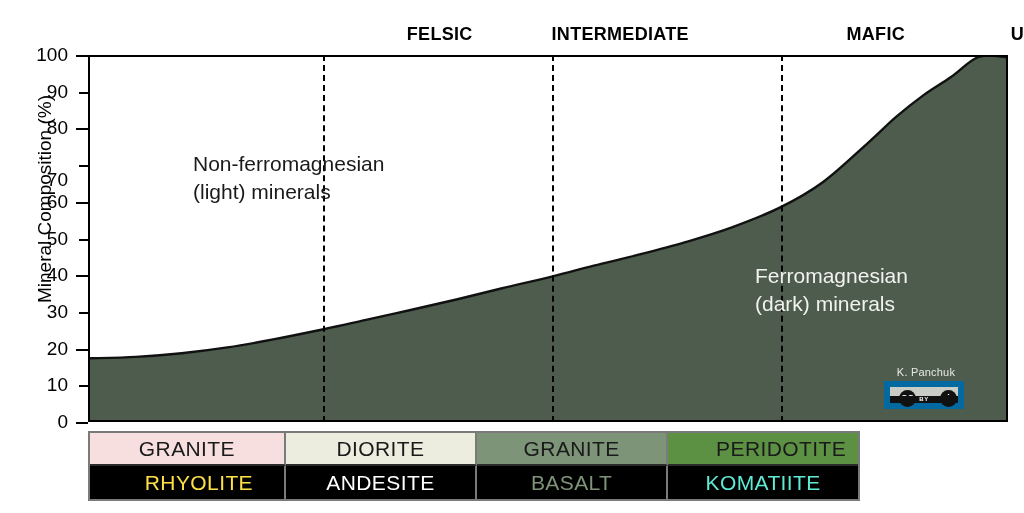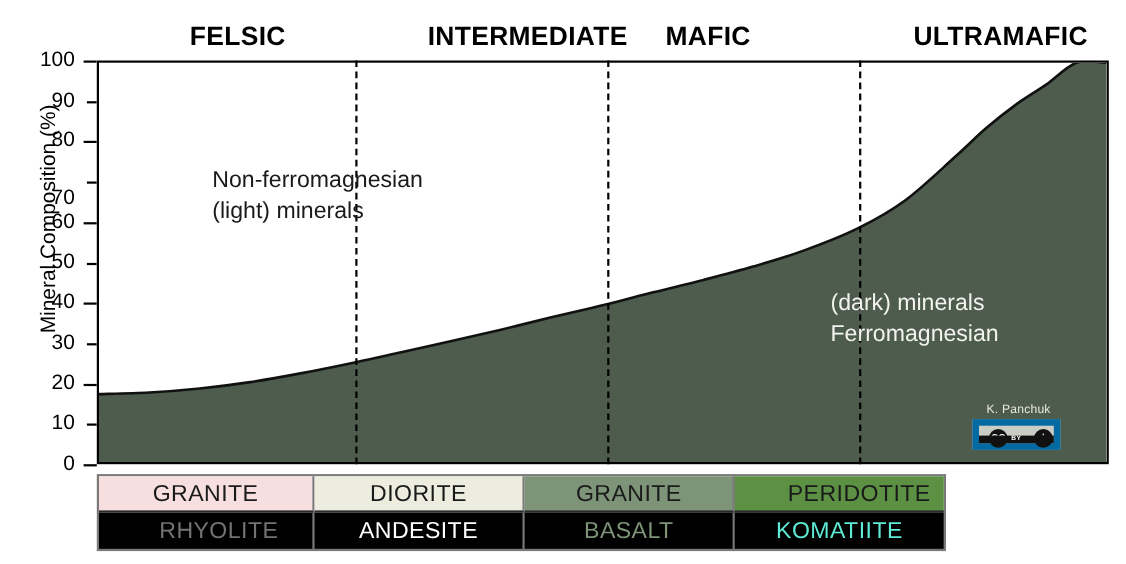--- a/index.html
+++ b/index.html
@@ -15,24 +15,24 @@
     font-family: "Liberation Sans", sans-serif;
     overflow: hidden;
   }
 
   
   .band-label {
     position: absolute;
     top: 20px;
     height: 28px;
     line-height: 28px;
-    text-align: left;
+    text-align: right;
     font-family: "Liberation Sans", sans-serif;
     font-weight: bold;
-    font-size: 24px;
+    font-size: 18px;
     letter-spacing: 0.3px;
     color: #000000;
     white-space: nowrap;
   }
 
   
   #y-axis-title {
     position: absolute;
     left: -150px;
     top: 188px;
@@ -232,41 +232,41 @@
       <div class="divider" style="left: 322.6px;"></div>
       <div class="divider" style="left: 551.68px;"></div>
       <div class="divider" style="left: 780.76px;"></div>
     </div>
 
   <div class="region-text" id="label-light">
     <div>Non-ferromagnesian</div>
     <div>(light) minerals</div>
   </div>
   <div class="region-text" id="label-dark">
+    <div>Ferromagnesian</div>
     <div>(dark) minerals</div>
-    <div>Ferromagnesian</div>
   </div>
 
   <div id="attribution">
     <div id="attrib-name">K. Panchuk</div>
     <div id="cc-badge">
       <div class="cc-circle" id="cc-circle-cc">CC</div>
       <div class="cc-circle" id="cc-circle-by">i</div>
       <div id="cc-by-bar">BY</div>
     </div>
   </div>
 
   <div id="rock-table">
     <div class="rock-row plutonic" id="row-plutonic">
         <div class="rock-cell" style="flex: 0 0 25.5%; background: rgb(247, 223, 224); color: rgb(26, 26, 26);">GRANITE</div>
         <div class="rock-cell" style="flex: 0 0 24.9%; background: rgb(236, 236, 223); color: rgb(26, 26, 26);">DIORITE</div>
         <div class="rock-cell" style="flex: 0 0 24.9%; background: rgb(125, 148, 120); color: rgb(26, 26, 26);">GRANITE</div>
         <div class="rock-cell" style="flex: 0 0 24.7%; background: rgb(92, 145, 68); color: rgb(26, 26, 26); padding-left: 36px;">PERIDOTITE</div>
       </div>
     <div class="rock-row volcanic" id="row-volcanic">
-        <div class="rock-cell" style="flex: 0 0 25.5%; background: rgb(0, 0, 0); color: #737373; padding-left: 24px;">RHYOLITE</div>
+        <div class="rock-cell" style="flex: 0 0 25.5%; background: rgb(0, 0, 0); color: #fde047; padding-left: 24px;">RHYOLITE</div>
         <div class="rock-cell" style="flex: 0 0 24.9%; background: rgb(0, 0, 0); color: rgb(255, 255, 255);">ANDESITE</div>
         <div class="rock-cell" style="flex: 0 0 24.9%; background: rgb(0, 0, 0); color: rgb(125, 148, 120);">BASALT</div>
         <div class="rock-cell" style="flex: 0 0 24.7%; background: rgb(0, 0, 0); color: #5eead4;">KOMATIITE</div>
       </div>
   </div>
 
 </div>
 
 </body></html>

